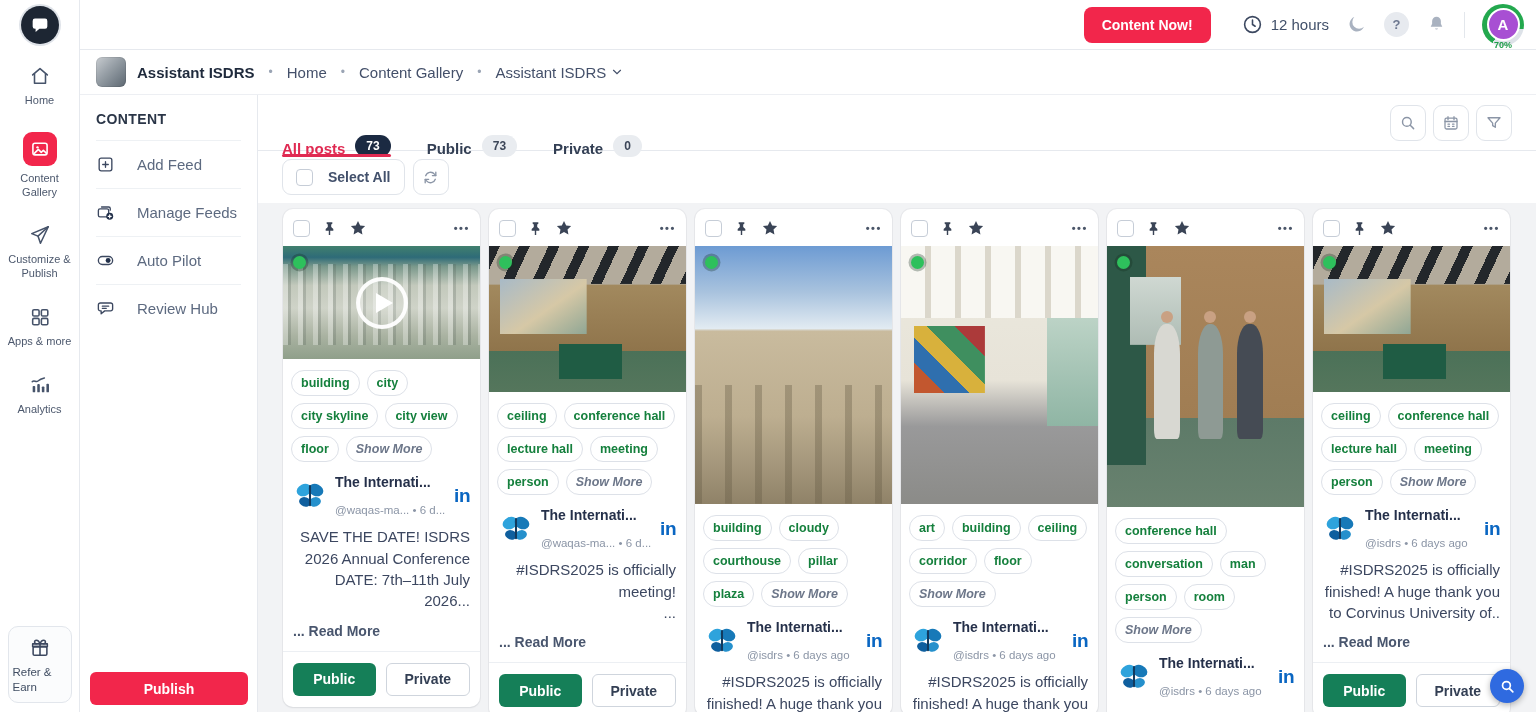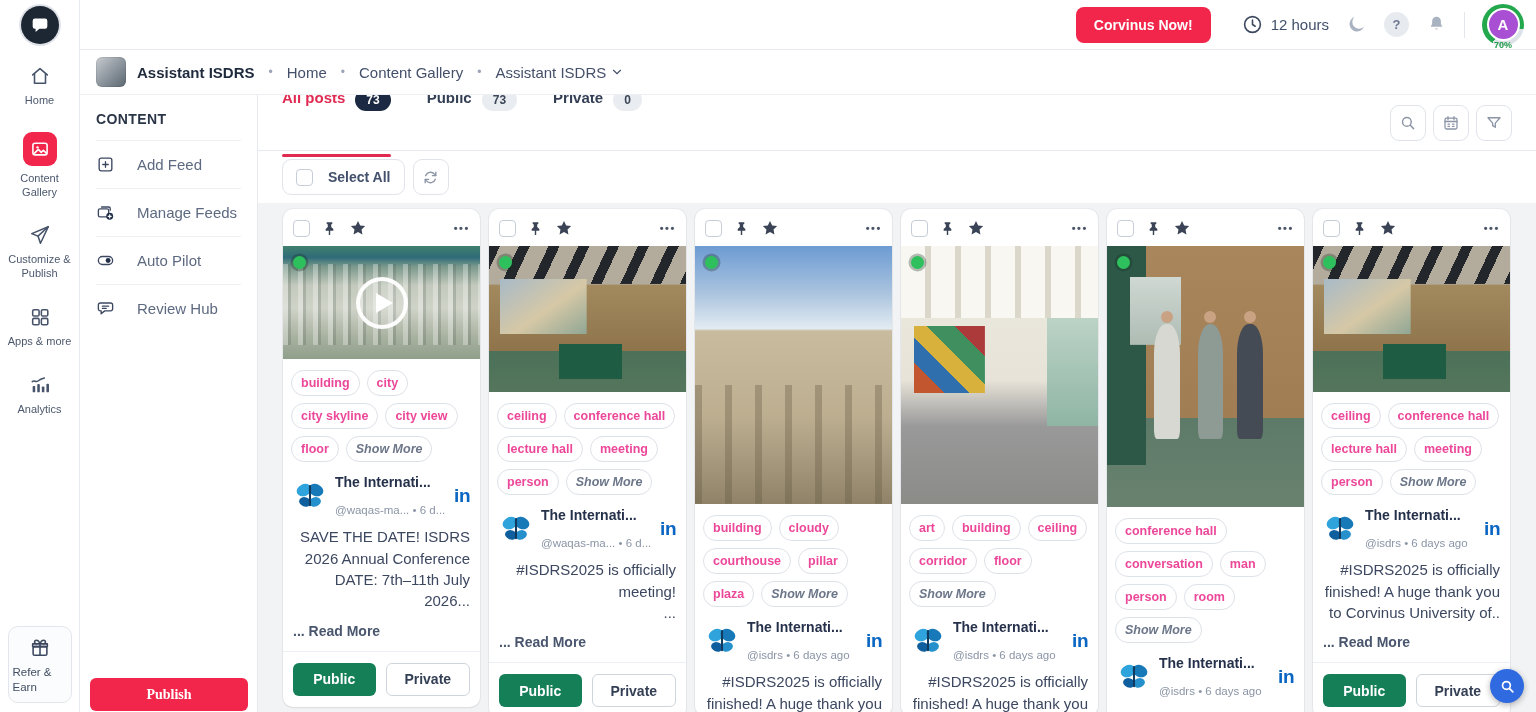--- a/index.html
+++ b/index.html
@@ -34,26 +34,26 @@
   .ws-name{font-weight:700;font-size:15px;color:#1f2a3c}
   .crumb{color:#44506a;font-size:15px;cursor:pointer;display:flex;align-items:center;gap:4px}
   .dot-sep{color:#9aa4b4;font-size:12px;margin:0 3px}
 
   
   .panel{position:absolute;left:80px;top:95px;width:178px;height:617px;background:#fff;border-right:1px solid #e6e9ee;padding:16px 16px 0;z-index:3}
   .panel-title{font-size:14px;font-weight:700;color:#2a3547;letter-spacing:.4px;padding-bottom:13px;border-bottom:1px solid #eef1f4}
   .panel-item{display:flex;align-items:center;gap:22px;padding:14px 0;border-bottom:1px solid #eef1f4;color:#5d6a80;font-size:15px;cursor:pointer}
   .panel-item:last-of-type{border-bottom:none}
   .panel-item svg{width:19px;height:19px;flex:0 0 19px}
-  .publish{position:absolute;left:10px;bottom:1px;width:158px;height:33px;background:#f2264b;color:#fff;border:none;border-radius:6px;font-weight:700;font-size:14px;cursor:pointer;font-family:Liberation Serif, serif}
+  .publish{position:absolute;left:10px;bottom:7px;width:158px;height:33px;background:#f2264b;color:#fff;border:none;border-radius:6px;font-weight:700;font-size:14px;cursor:pointer;font-family:Liberation Sans, sans-serif}
 
   
   .main{position:absolute;left:258px;top:95px;width:1278px;height:617px;background:#f2f3f5}
   .tabs-strip{height:56px;background:#fff;border-bottom:1px solid #e6e9ee;display:flex;align-items:center;padding:0 24px;position:relative}
-  .tab{display:flex;align-items:flex-start;gap:10px;margin-right:36px;height:68px;position:relative;font-size:15px;font-weight:700;color:#333f54;cursor:pointer}
+  .tab{display:flex;align-items:flex-end;gap:10px;margin-right:36px;height:68px;position:relative;font-size:15px;font-weight:700;color:#333f54;cursor:pointer}
   .tab.active{color:#e02a52}
   .tab.active::after{content:"";position:absolute;left:0;right:0;bottom:0;height:3px;background:#e02a52;border-radius:2px}
   .badge-dark{background:#1b2a42;color:#fff;border-radius:13px;padding:4px 11px;font-size:12px;font-weight:700}
   .badge-gray{background:#e9ecf0;color:#3c4658;border-radius:13px;padding:4px 11px;font-size:12px;font-weight:700}
   .tab-actions{margin-left:auto;display:flex;gap:7px}
   .sq-btn{width:36px;height:36px;border:1px solid #e0e4ea;border-radius:9px;background:#fff;display:flex;align-items:center;justify-content:center;color:#8b95a6;cursor:pointer}
 
   .toolbar{height:52px;background:#fff;display:flex;align-items:center;padding:0 24px}
   .select-all{display:flex;align-items:center;gap:15px;border:1px solid #e0e4ea;border-radius:9px;padding:0 13px;height:36px;background:#fff;font-size:14px;font-weight:600;color:#42506b;cursor:pointer}
   .checkbox{width:17px;height:17px;border:1.5px solid #c6cdd7;border-radius:4px;background:#fff;flex:0 0 17px}
@@ -91,21 +91,21 @@
     repeating-linear-gradient(90deg,#f8f7f2 0 24px,#dbd7cb 24px 30px) 0 0/100% 28% no-repeat,
     linear-gradient(180deg,#eceadf 0%,#e7e3d8 52%,#99999a 70%,#8b8b88 100%)}
   .media--people{background:
     linear-gradient(180deg,#cfd8d2,#aebcb4) 16% 16%/26% 26% no-repeat,
     linear-gradient(#2d5847,#2d5847) 0 0/20% 84% no-repeat,
     linear-gradient(180deg,#aa865c 0%,#a07d53 66%,#5d7a68 66%,#69826f 100%)}
   .fig{position:absolute;width:13%;height:44%;top:30%;border-radius:45% 45% 10% 10%/26% 26% 8% 8%}
   .fig::before{content:"";position:absolute;top:-13px;left:50%;transform:translateX(-50%);width:12px;height:12px;border-radius:50%;background:#c9a183}
   .f1{left:24%;background:#d8d8d2}.f2{left:46%;background:#8e9a94}.f3{left:66%;background:#454b54}
   .tags{display:flex;flex-wrap:wrap;gap:7px;padding:11px 8px 3px}
-  .tag{border:1px solid #dde1e8;border-radius:16px;padding:5px 9px;font-size:12.5px;font-weight:700;color:#ec4899;background:#fff;cursor:pointer;white-space:nowrap}
+  .tag{border:1px solid #dde1e8;border-radius:16px;padding:5px 9px;font-size:12.5px;font-weight:700;color:#15803d;background:#fff;cursor:pointer;white-space:nowrap}
   .tag.more{font-style:italic;font-weight:600;color:#6c7689}
   .acct{display:flex;align-items:center;gap:8px;padding:10px 10px 2px}
   .acct svg{flex:0 0 34px}
   .acct-col{display:flex;flex-direction:column;gap:14px;min-width:0}
   .acct-name{font-size:14px;font-weight:700;color:#25304a;line-height:1.1;white-space:nowrap}
   .acct-meta{font-size:11.5px;color:#8b95a6;white-space:nowrap}
   .li-ic{margin-left:auto;color:#0a66c2;font-weight:700;font-size:19px;letter-spacing:-.5px;line-height:1}
   .post-text{padding:8px 10px 2px;text-align:right;font-size:15px;line-height:1.42;color:#3c4760;white-space:pre-line}
   .read-more{padding:9px 10px 12px;font-size:14px;font-weight:600;color:#49566e;cursor:pointer}
   .card-foot{border-top:1px solid #eceff3;display:flex;gap:10px;padding:11px 10px}
@@ -183,21 +183,21 @@
             <path d="M4 7.5h16v3H4z"></path>
             <path d="M12 7.5V20"></path>
             <path d="M12 7.5s-1.2-4-4-4a1.9 1.9 0 0 0 0 3.8M12 7.5s1.2-4 4-4a1.9 1.9 0 0 1 0 3.8"></path>
           </svg>
         </span>
       <span>Refer &amp; Earn</span>
     </div>
   </nav>
 
   <header class="topbar">
-    <button class="upgrade">Corvinus Now!</button>
+    <button class="upgrade">Content Now!</button>
     <div class="trial">
       <span class="tb-ic">
           <svg width="21" height="21" viewBox="0 0 24 24" fill="none" stroke="#3c4860" stroke-width="1.8" stroke-linecap="round">
             <circle cx="12" cy="12" r="9"></circle>
             <path d="M12 7v5l3 2"></path>
           </svg>
         </span>
       <span>12 hours</span>
     </div>
     <span class="tb-ic">

